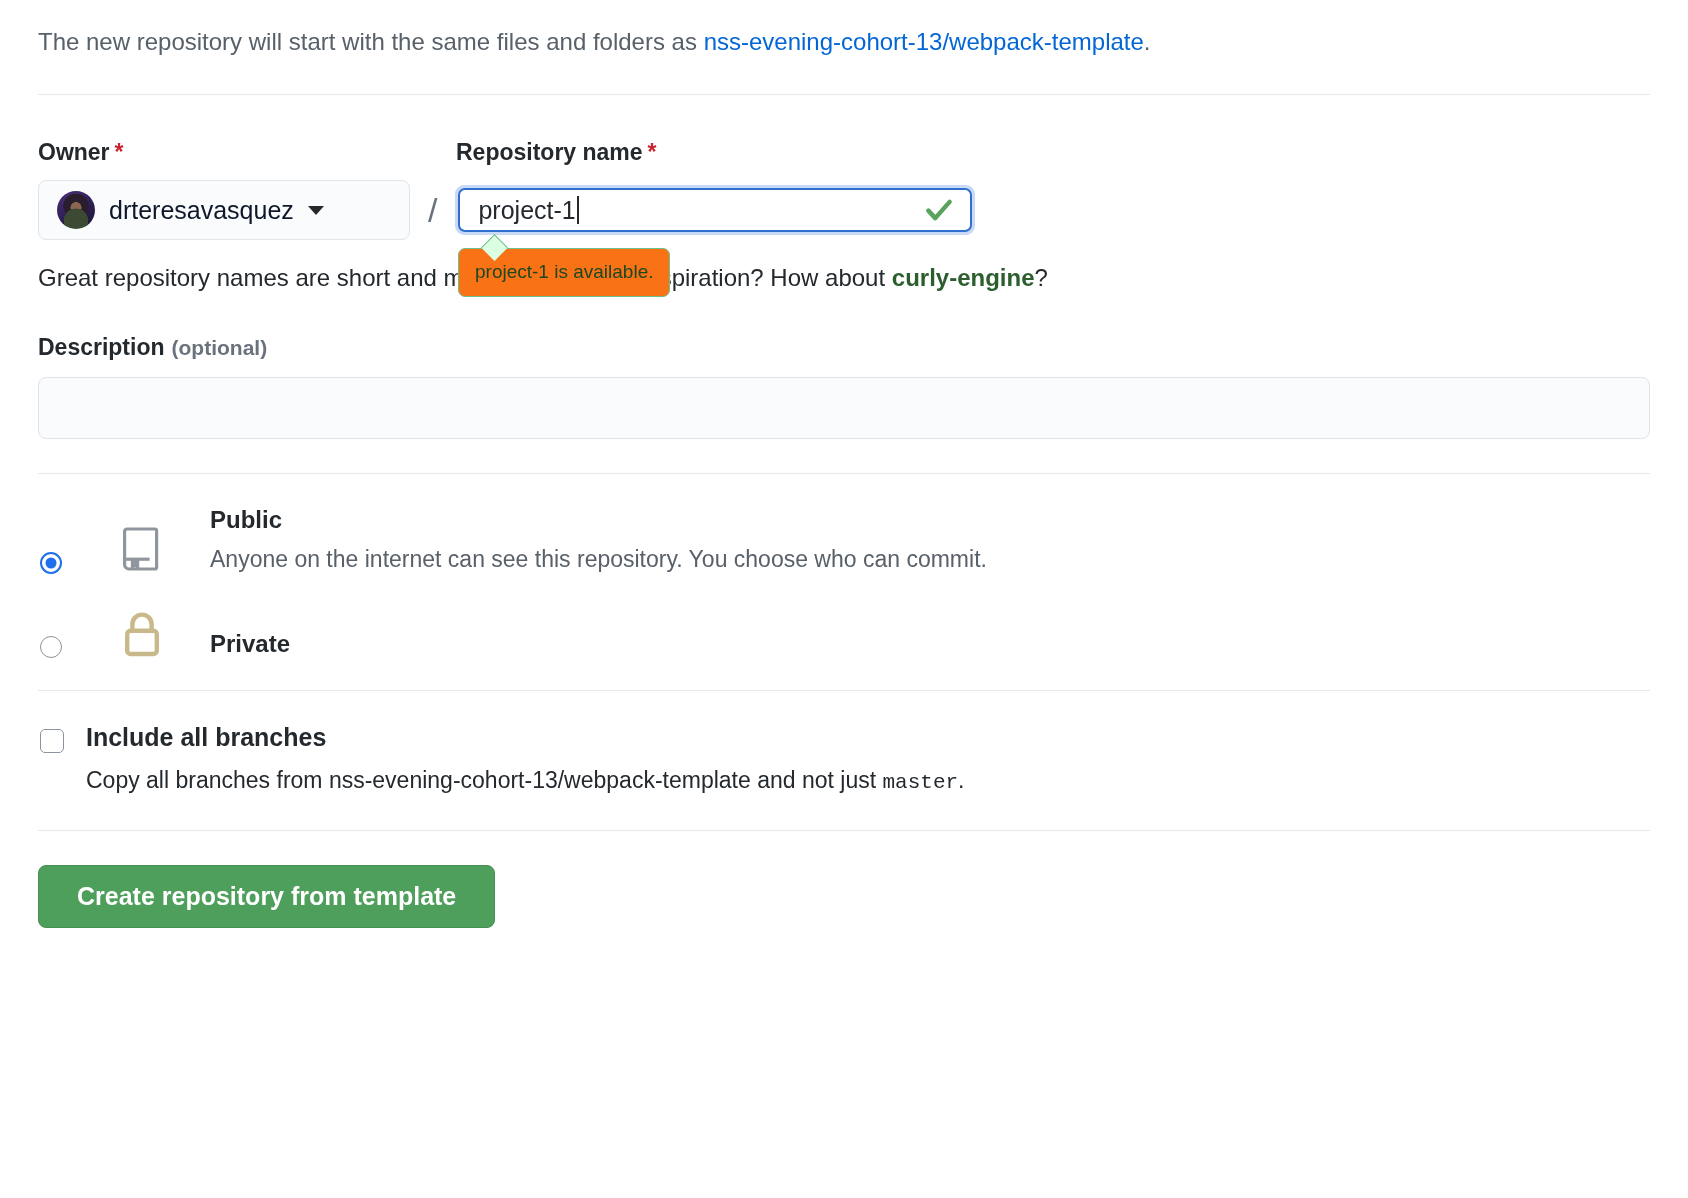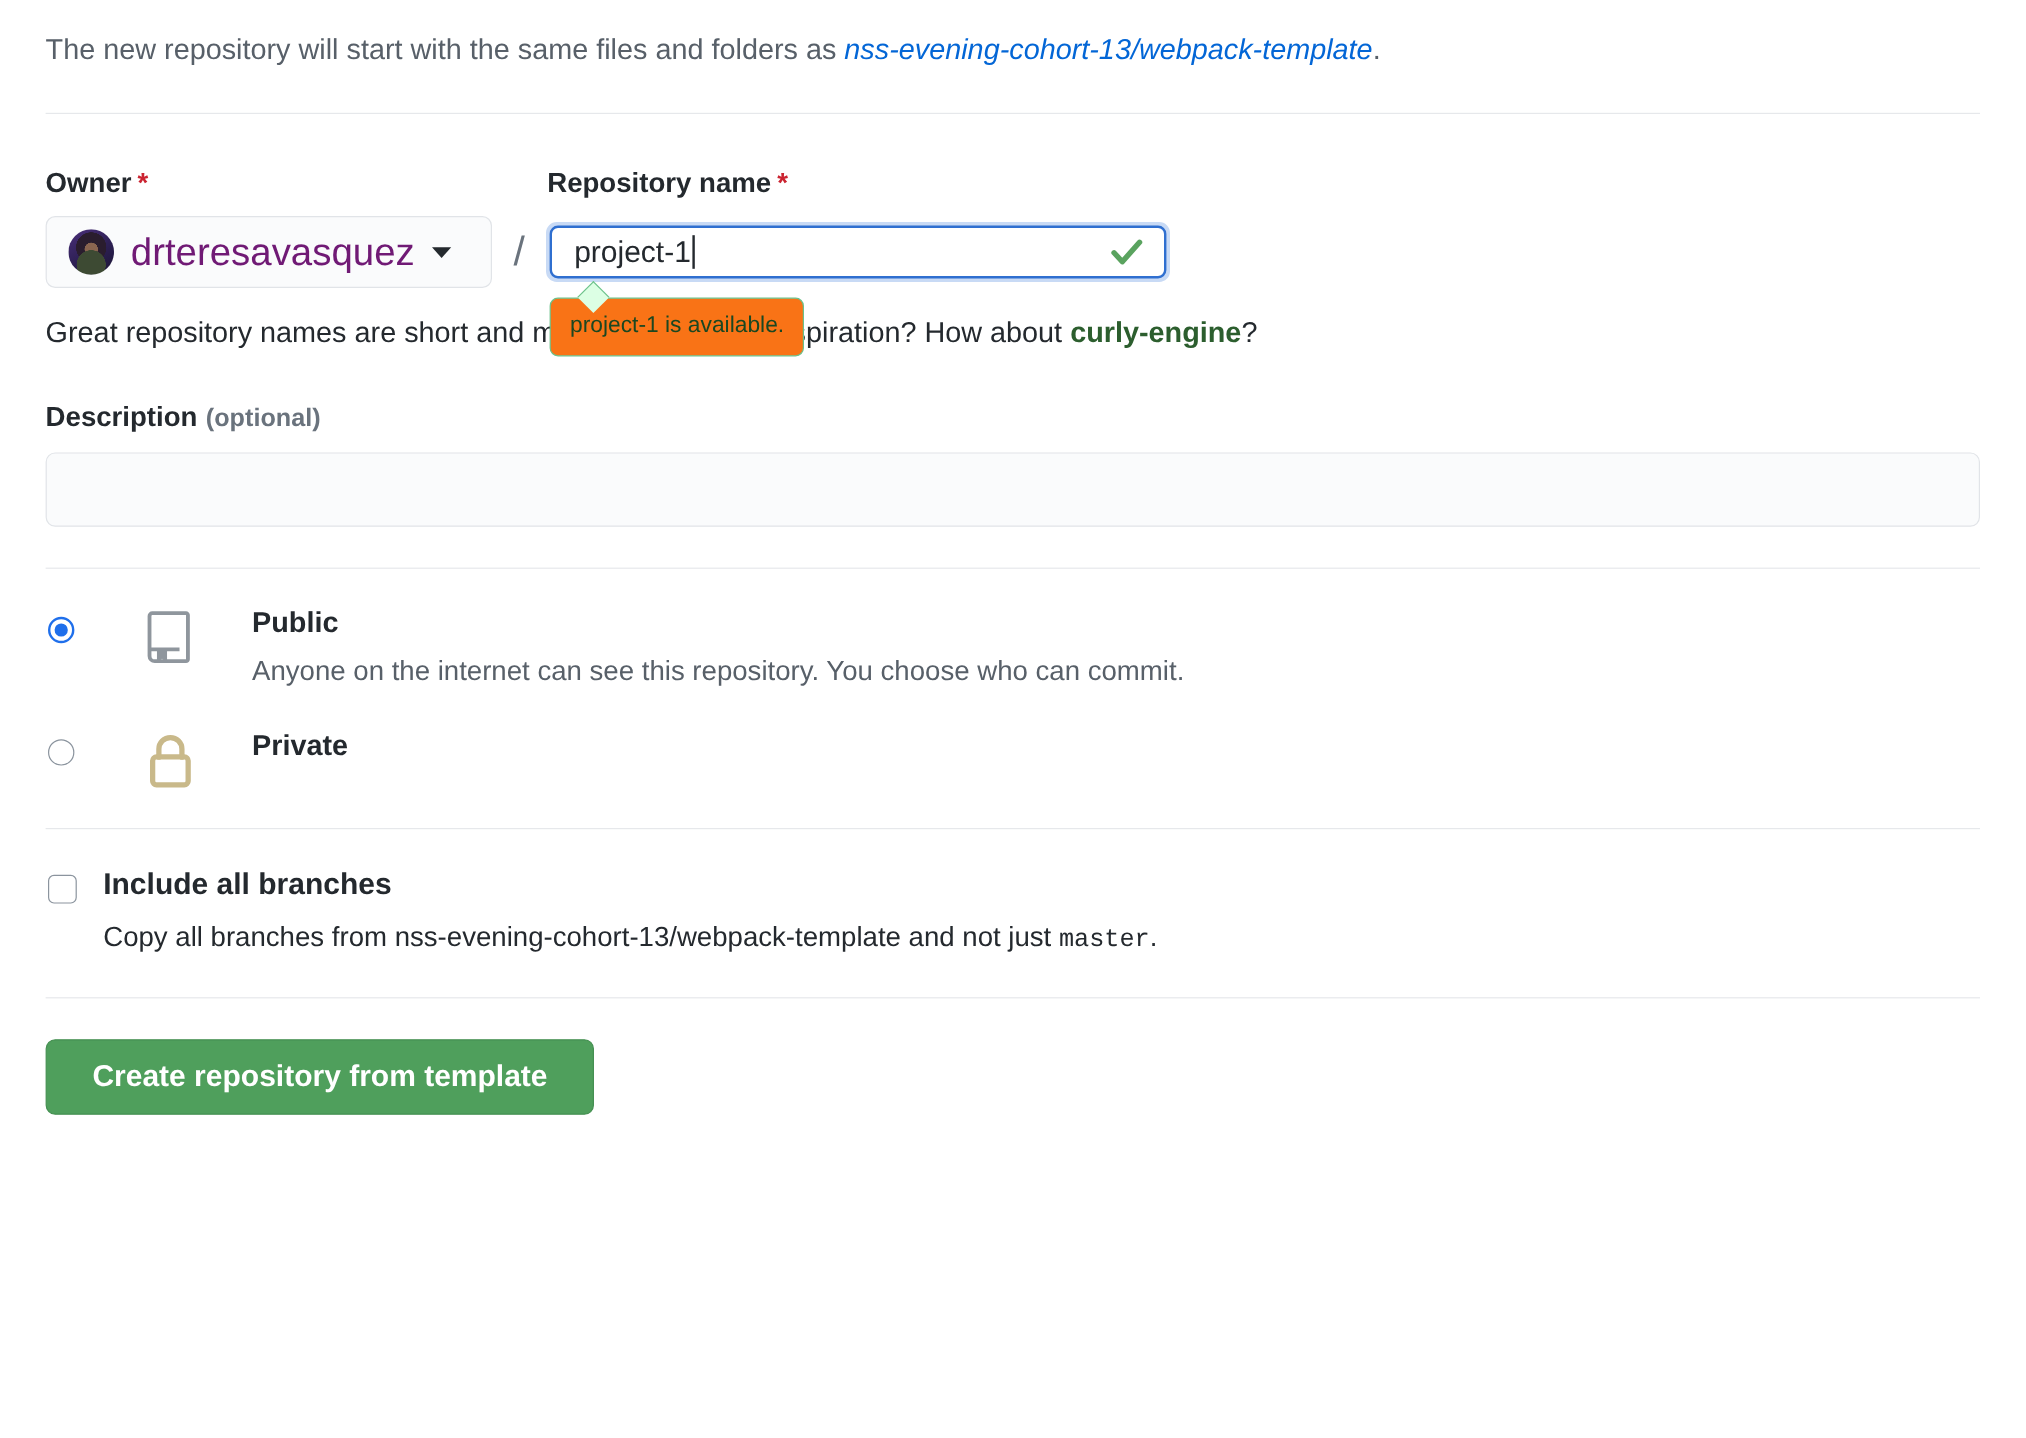--- a/index.html
+++ b/index.html
@@ -33,21 +33,20 @@
   }
   .page-subtitle {
     font-size: 24px;
     color: #586069;
     margin: 0 0 36px 0;
     line-height: 1.35;
   }
   .page-subtitle .tmpl-link {
     color: #0366d6;
     text-decoration: none;
-    font-style: italic;
   }
 
   .rule {
     border: 0;
     border-top: 1px solid #e6e8eb;
     margin: 0;
     height: 1px;
     background: none;
   }
 
@@ -97,22 +96,22 @@
     margin-right: 14px;
     background:
       radial-gradient(circle at 50% 78%, #3d4a33 0%, #3d4a33 34%, rgba(61,74,51,0) 35%),
       radial-gradient(circle at 50% 44%, #8a6550 0%, #8a6550 19%, rgba(138,101,80,0) 20%),
       radial-gradient(circle at 50% 40%, #2a1d2e 0%, #2a1d2e 42%, rgba(42,29,46,0) 43%),
       linear-gradient(150deg, #4a2f7a 0%, #2c1f52 55%, #1b1533 100%);
     overflow: hidden;
     position: relative;
   }
   .owner-name {
-    font-size: 32px;
-    color: #701a75;
+    font-size: 25px;
+    color: #0f172a;
     white-space: nowrap;
   }
   .caret-down {
     width: 0; height: 0;
     border-left: 8px solid transparent;
     border-right: 8px solid transparent;
     border-top: 9px solid #24292e;
     margin-left: 14px;
     flex: 0 0 auto;
   }
@@ -223,21 +222,21 @@
     background: #fafbfc;
     border: 1px solid #e1e4e8;
     border-radius: 8px;
   }
   .spacer-30 { height: 34px; }
 
   
   .vis-block { padding: 32px 0 32px 0; }
   .vis-row {
     display: flex;
-    align-items: flex-start;
+    align-items: flex-end;
     margin-bottom: 34px;
     gap: 23px;
   }
   .vis-row:last-child { margin-bottom: 0; }
 
   .radio {
     width: 22px; height: 22px;
     border-radius: 50%;
     border: 1px solid #8b949e;
     background: #fff;

